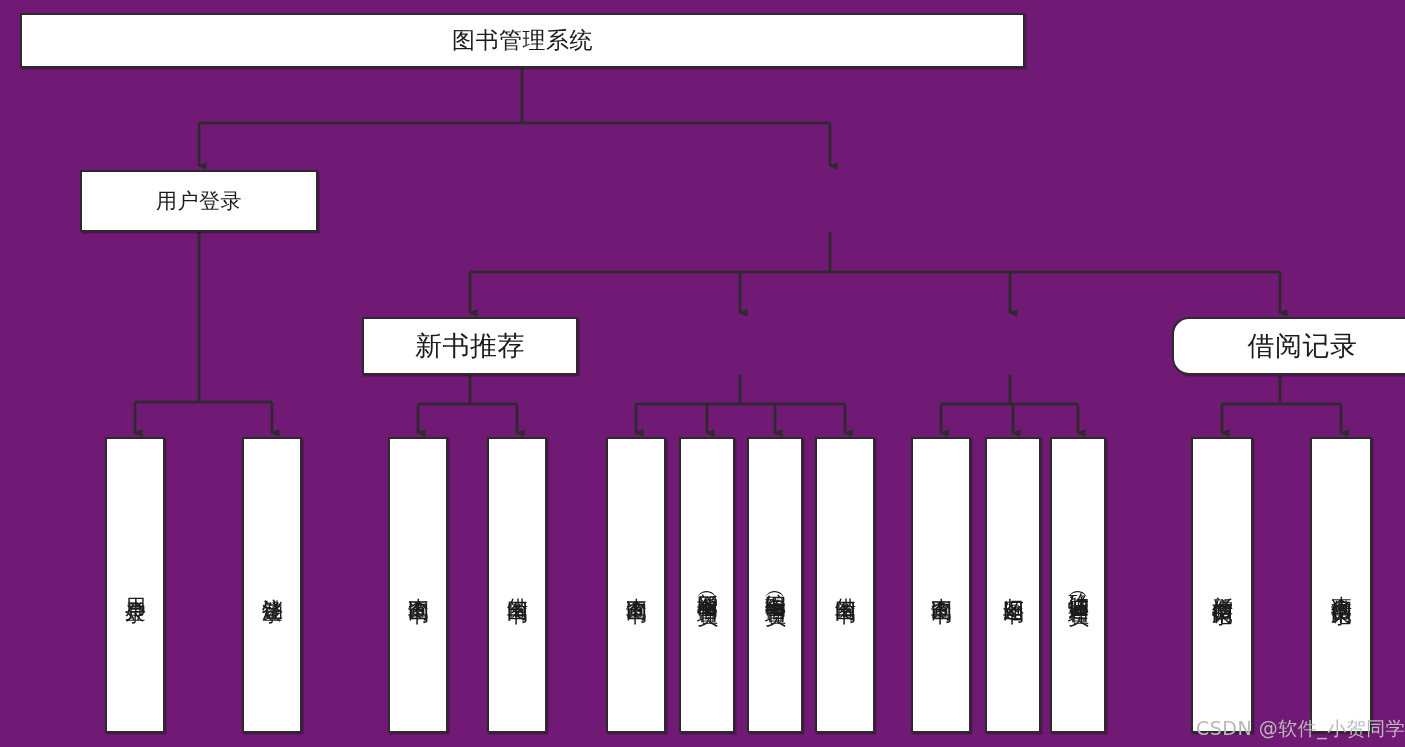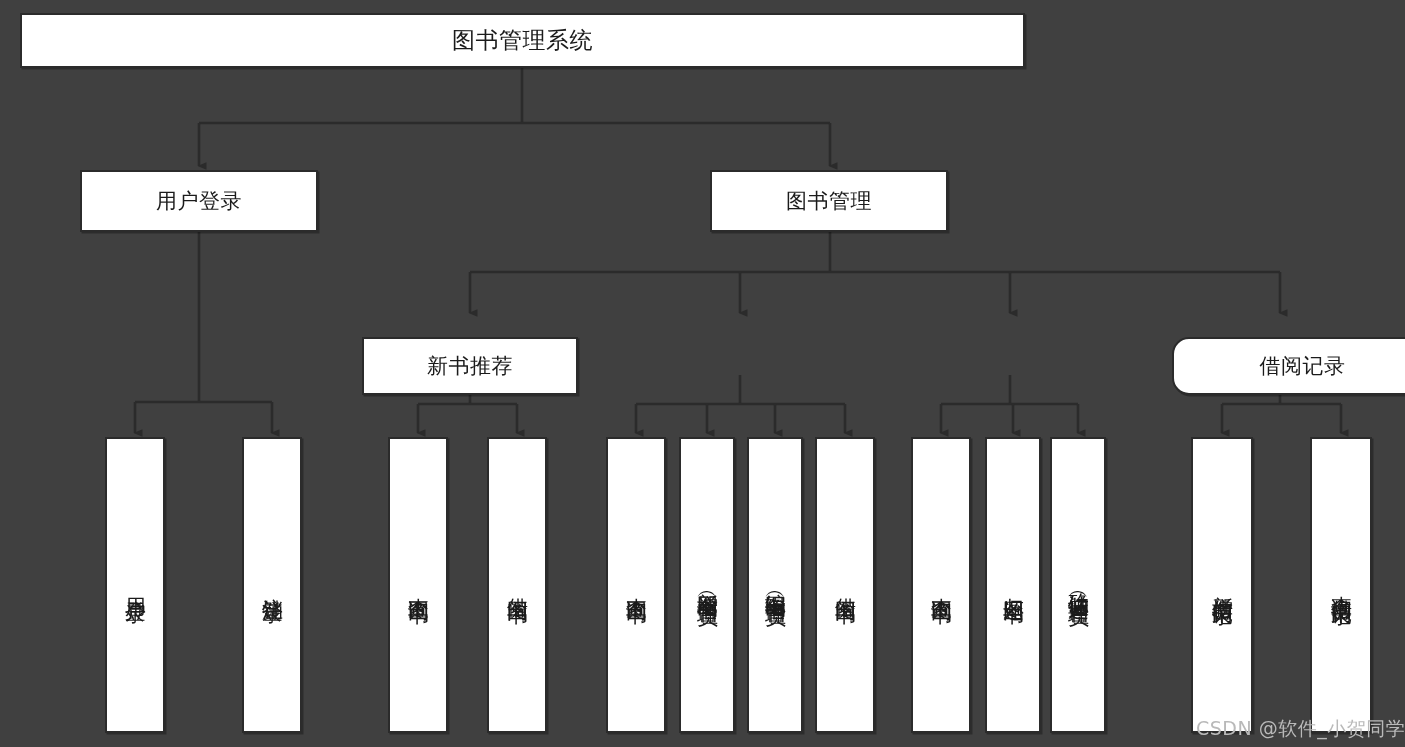--- a/index.html
+++ b/index.html
@@ -8,21 +8,21 @@
     padding: 0;
     background: #ffffff;
   }
   body {
     font-family: "DejaVu Sans", "Liberation Sans", sans-serif;
   }
   #canvas {
     position: relative;
     width: 1405px;
     height: 747px;
-    background: #404040;
+    background: #701a75;
     overflow: hidden;
   }
   #edges {
     position: absolute;
     left: 0;
     top: 0;
     width: 1405px;
     height: 747px;
     pointer-events: none;
   }
@@ -39,21 +39,21 @@
     z-index: 2;
   }
   .node .label {
     display: block;
     text-align: center;
     line-height: 1.24;
     letter-spacing: 0.5px;
   }
   .node.root  { font-size: 23px; }
   .node.l1    { font-size: 21px; }
-  .node.l2    { font-size: 21px; margin-top: 20px; }
+  .node.l2    { font-size: 27px; }
   .node.leaf  { font-size: 21px; }
 
   
   .node.leaf .label {
     writing-mode: vertical-rl;
     text-orientation: upright;
     -webkit-writing-mode: vertical-rl;
     white-space: nowrap;
     letter-spacing: 2px;
     line-height: 1;
@@ -122,23 +122,20 @@
     </g>
   </svg>
 
   <div class="node root" style="left: 20px; top: 13px; width: 1005px; height: 55px;">
     <span class="label">图书管理系统</span>
   </div>
 
   <div class="node l1" style="left: 80px; top: 170px; width: 238px; height: 62px;">
     <span class="label">用户登录</span>
   </div>
-  <div class="node l1" style="left: 710px; top: 170px; width: 238px; height: 62px;">
-    <span class="label">图书管理</span>
-  </div>
 
   <div class="node l2" style="left: 362px; top: 317px; width: 216px; height: 58px;">
     <span class="label">新书推荐</span>
   </div>
   <div class="node l2" style="left: 1172px; top: 317px; width: 261px; height: 58px; border-radius: 17px;">
     <span class="label">借阅记录</span>
   </div>
 
   <div class="node leaf" style="left: 105px; top: 437px; width: 60px; height: 296px;">
     <span class="label">用户登录</span>

